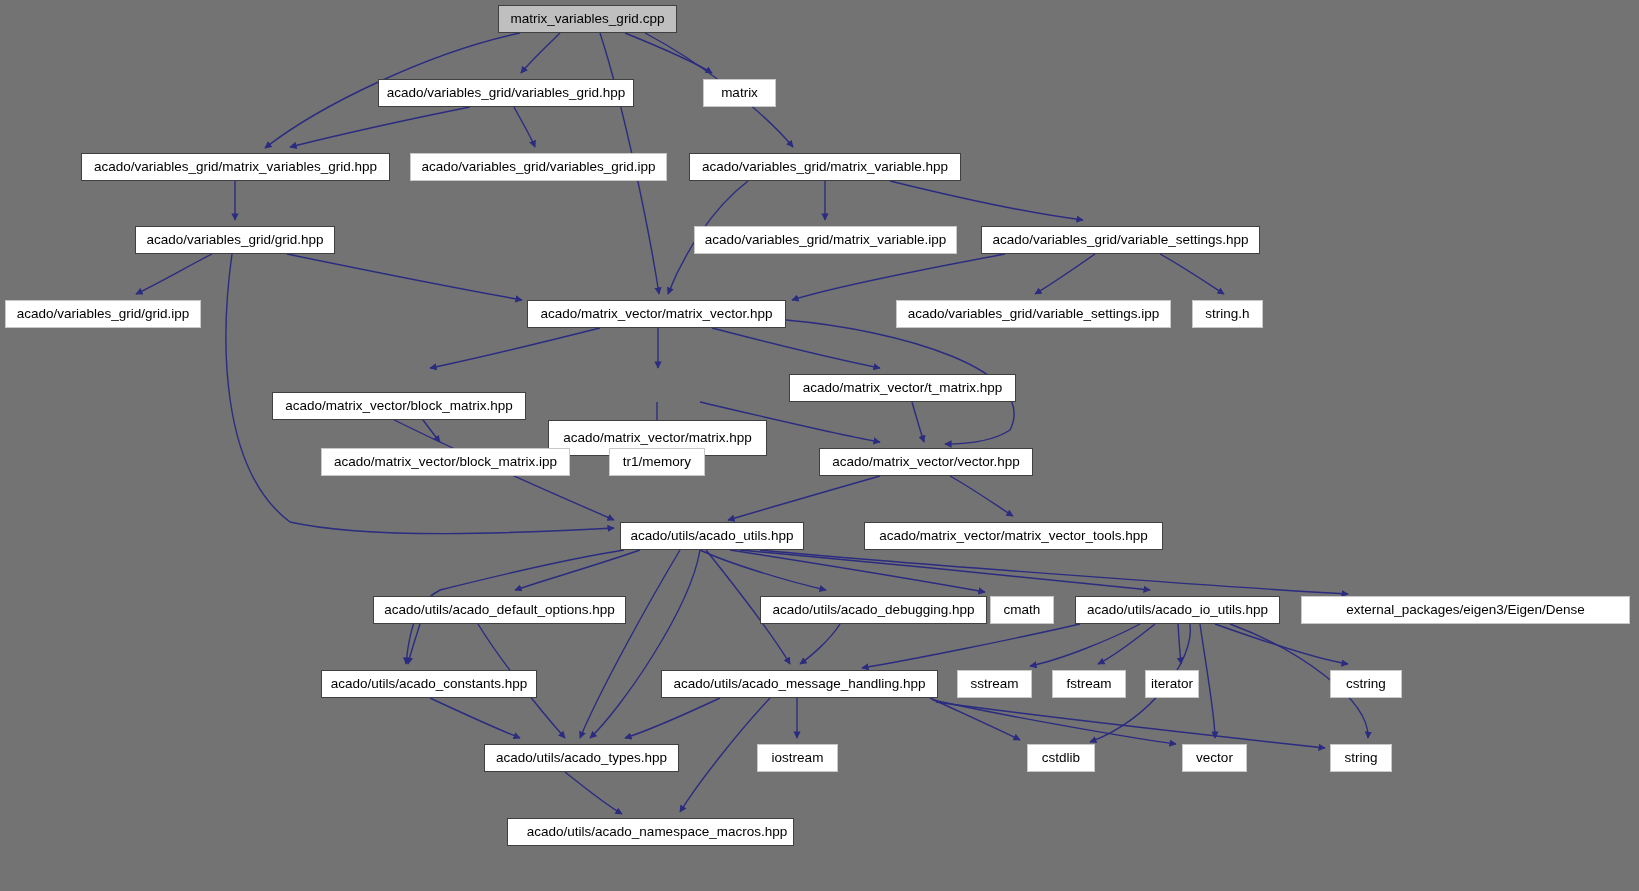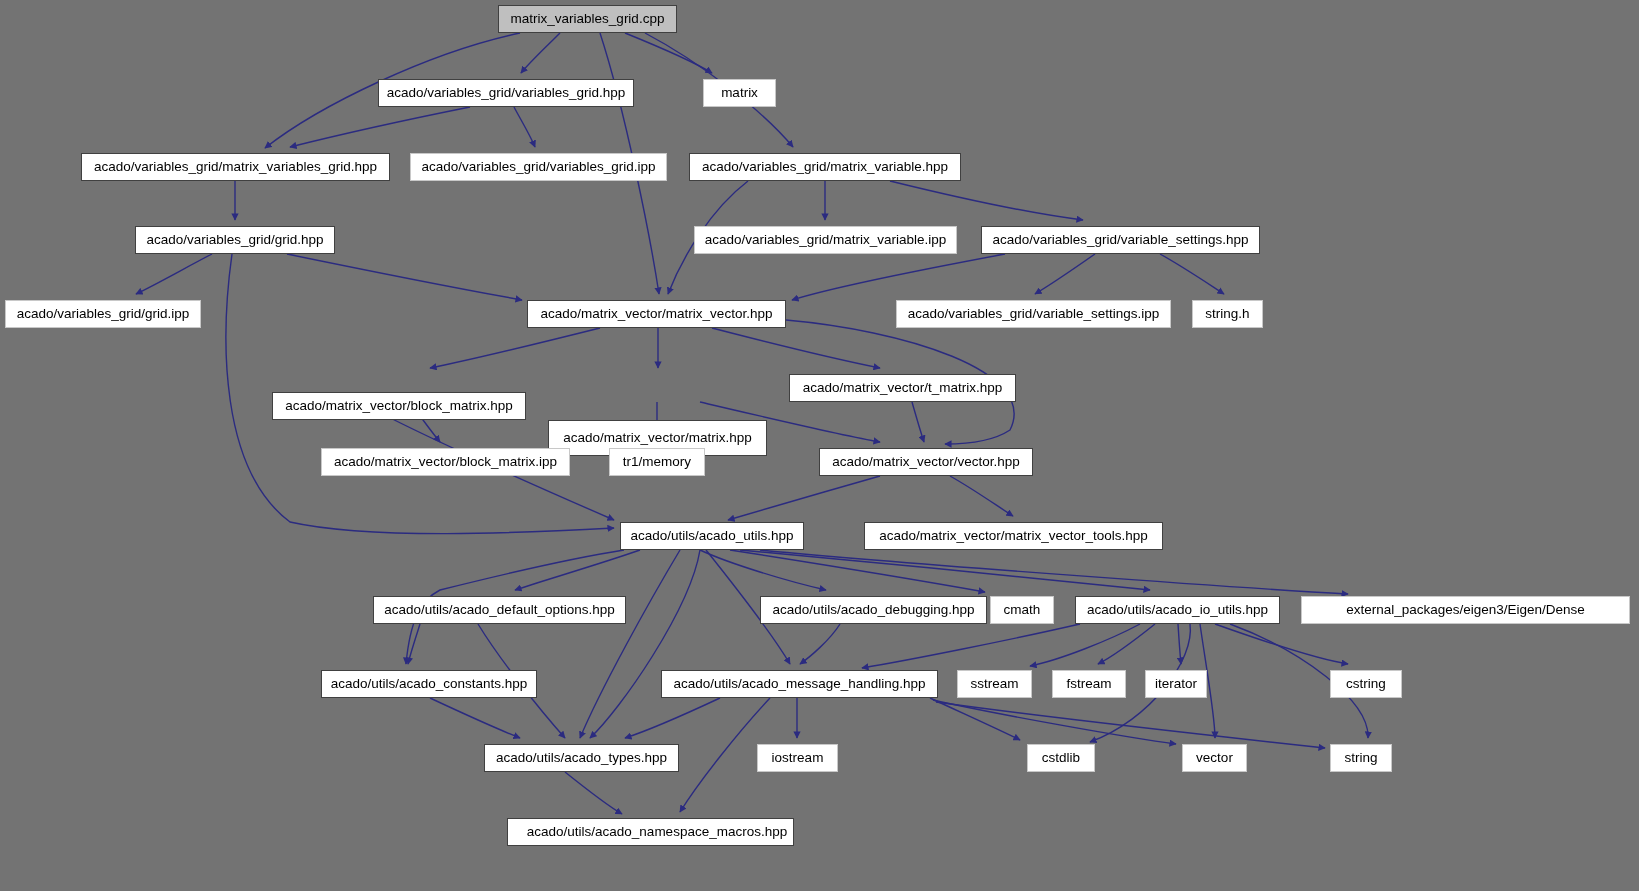--- a/index.html
+++ b/index.html
@@ -165,21 +165,21 @@
       </div>
       <div class="node hdr" style="left: 661px; top: 670px; width: 277px; height: 28px;">
         <span>acado/utils/acado_message_handling.hpp</span>
       </div>
       <div class="node" style="left: 957px; top: 670px; width: 75px; height: 28px;">
         <span>sstream</span>
       </div>
       <div class="node" style="left: 1052px; top: 670px; width: 74px; height: 28px;">
         <span>fstream</span>
       </div>
-      <div class="node" style="left: 1145px; top: 670px; width: 62px; height: 28px;">
+      <div class="node" style="left: 1145px; top: 670px; width: 54px; height: 28px;">
         <span>iterator</span>
       </div>
       <div class="node" style="left: 1330px; top: 670px; width: 72px; height: 28px;">
         <span>cstring</span>
       </div>
       <div class="node hdr" style="left: 484px; top: 744px; width: 195px; height: 28px;">
         <span>acado/utils/acado_types.hpp</span>
       </div>
       <div class="node" style="left: 757px; top: 744px; width: 81px; height: 28px;">
         <span>iostream</span>

